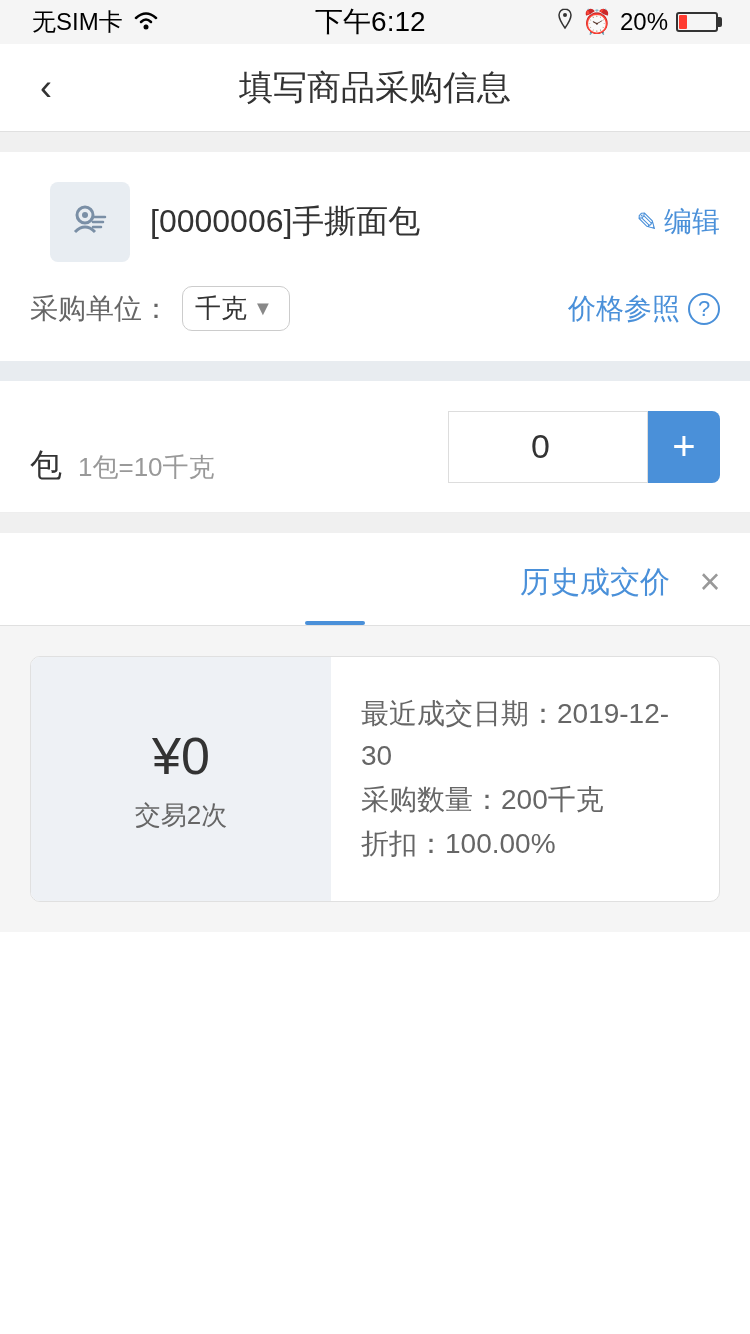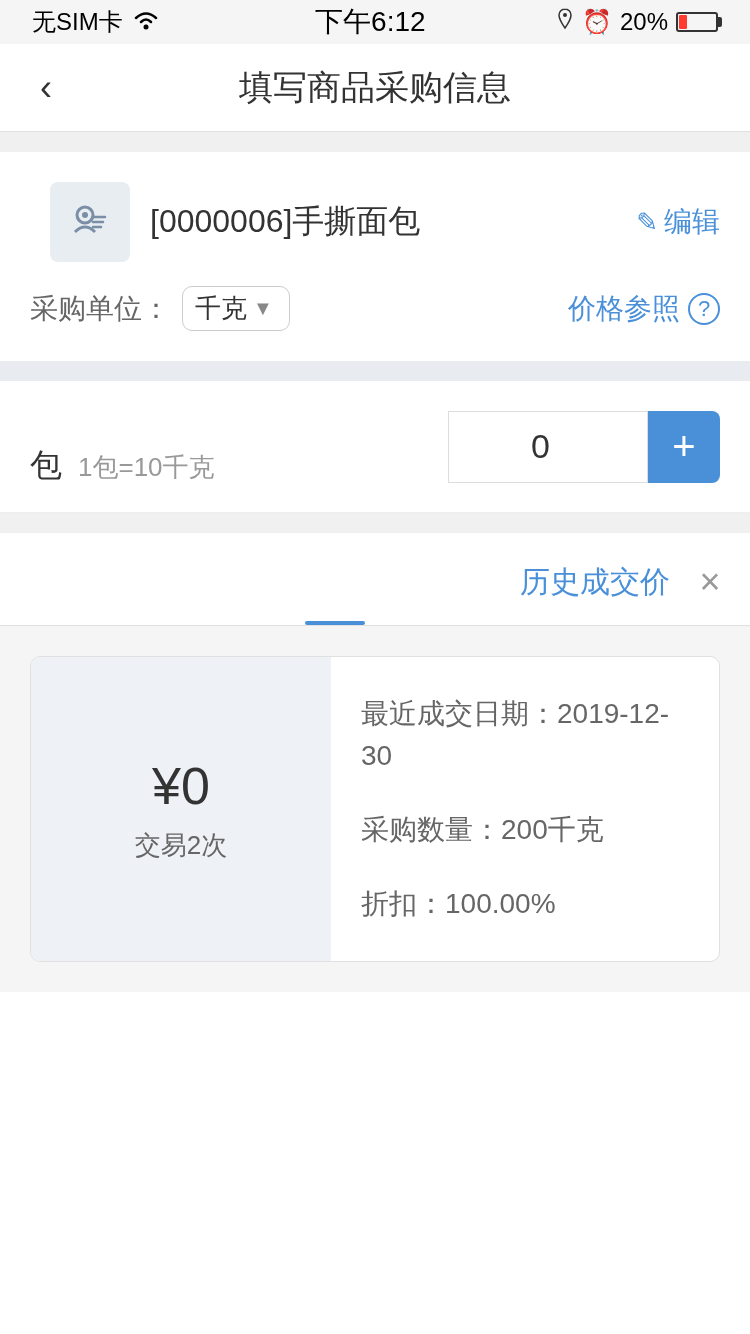--- a/index.html
+++ b/index.html
@@ -331,21 +331,21 @@
       font-size: 26px;
       color: #666;
       margin-top: 12px;
     }
     .card-right {
       flex: 1;
       padding: 36px 30px;
       display: flex;
       flex-direction: column;
       justify-content: flex-end;
-      gap: 32px;
+      gap: 2px;
     }
     .card-detail-row {
       font-size: 28px;
       color: #333;
       line-height: 1.5;
     }
     .card-detail-row span {
       color: #666;
     }
 

